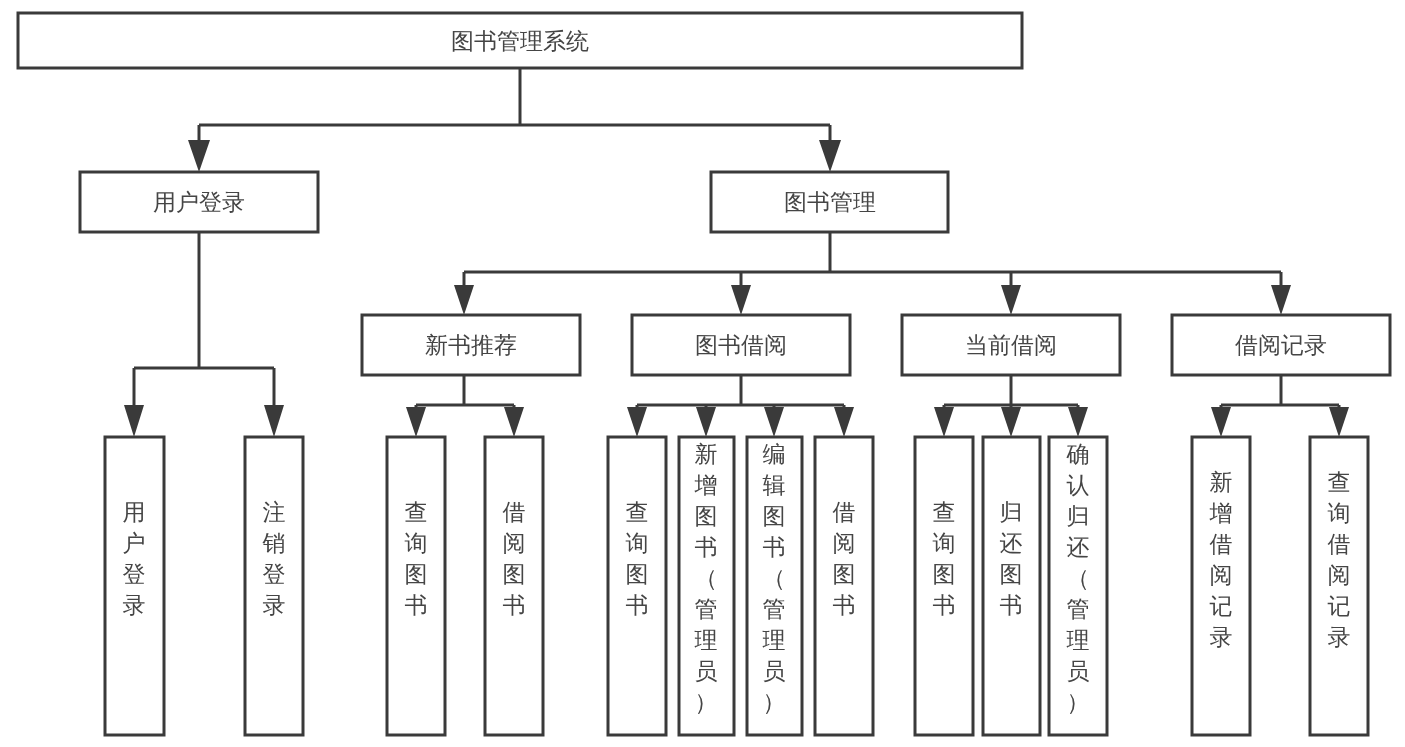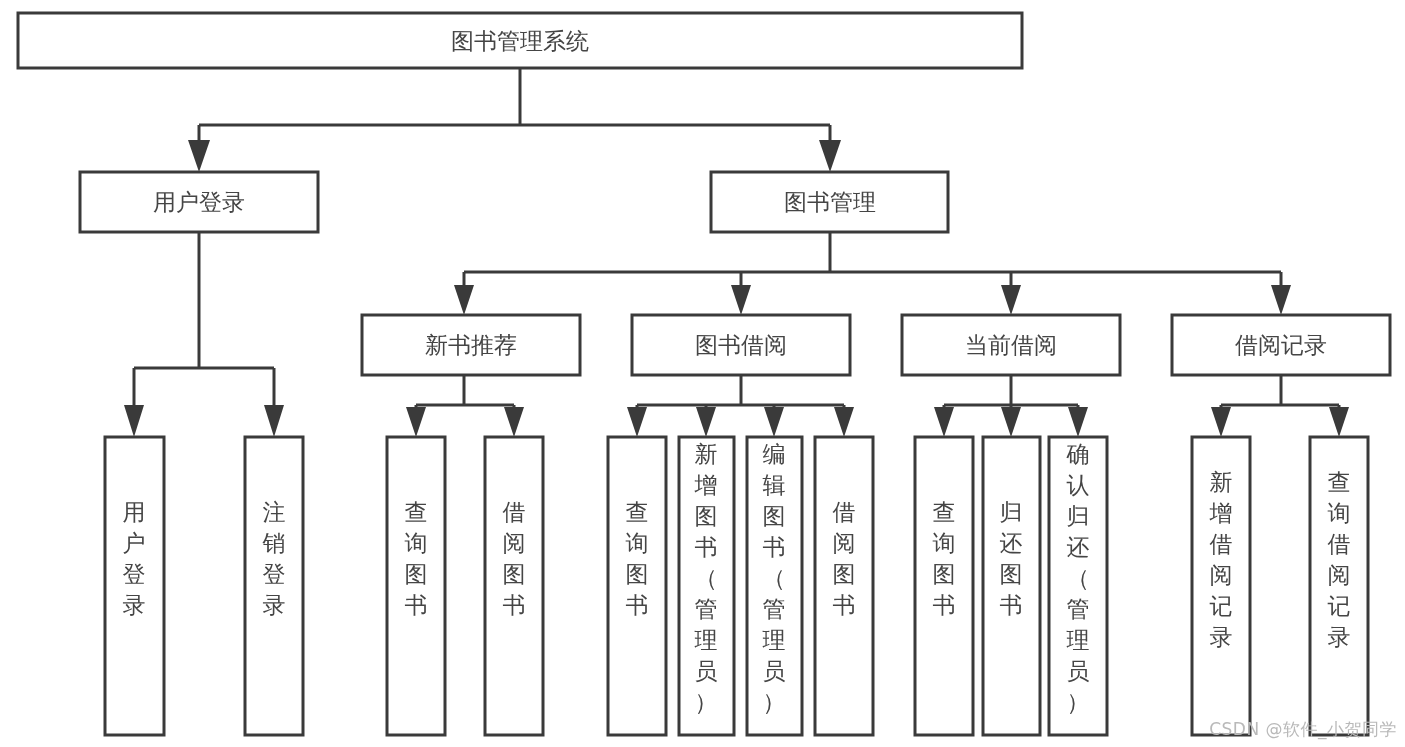--- a/index.html
+++ b/index.html
@@ -219,14 +219,13 @@
     <g>
       <rect class="node-box" x="1192" y="437" width="58" height="298"></rect>
       <text class="node-label-vert" x="1221" y="490"><tspan x="1221" y="490">新</tspan><tspan x="1221" y="521">增</tspan><tspan x="1221" y="552">借</tspan><tspan x="1221" y="583">阅</tspan><tspan x="1221" y="614">记</tspan><tspan x="1221" y="645">录</tspan></text>
     </g>
     <g>
       <rect class="node-box" x="1310" y="437" width="58" height="298"></rect>
       <text class="node-label-vert" x="1339" y="490"><tspan x="1339" y="490">查</tspan><tspan x="1339" y="521">询</tspan><tspan x="1339" y="552">借</tspan><tspan x="1339" y="583">阅</tspan><tspan x="1339" y="614">记</tspan><tspan x="1339" y="645">录</tspan></text>
     </g>
   </svg>
 
-  <div class="watermark">CSDN @软件_小贺同学</div>
 </div>
 
 </body></html>

